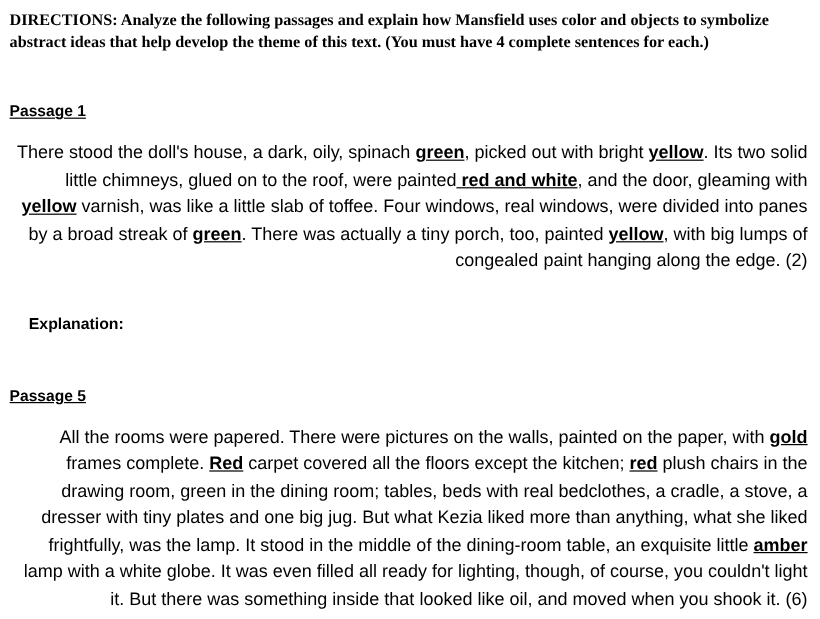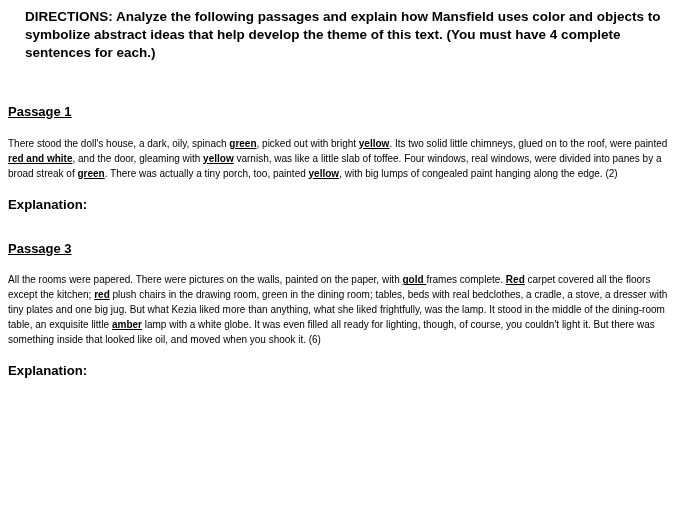--- a/index.html
+++ b/index.html
@@ -18,41 +18,42 @@
   }
   .page {
     padding: 8px 10px 0 8px;
     box-sizing: border-box;
     width: 683px;
   }
   .directions {
     font-weight: bold;
     font-size: 13.5px;
     line-height: 1.35;
-    margin: 0 0 0 17px;
+    margin: 0 0 0 0;
+    font-family: Liberation Serif, serif;
   }
   .spacer-lg { height: 40px; }
   .spacer-md { height: 26px; }
   .spacer-sm { height: 14px; }
   .passage-heading {
     font-weight: bold;
     text-decoration: underline;
     font-size: 13px;
     margin: 0;
   }
   .body-text {
     margin: 0;
-    font-size: 10px;
+    font-size: 15px;
     line-height: 1.5;
-    text-align: left;
+    text-align: right;
   }
   .explanation {
     font-weight: bold;
     font-size: 13.2px;
-    margin: 0;
+    margin: 16px;
   }
   b.u {
     font-weight: bold;
     text-decoration: underline;
   }
 </style>
 </head>
 <body>
 
 <div class="page">
@@ -66,21 +67,21 @@
   <div class="spacer-sm"></div>
 
   <p class="body-text"><span>There stood the doll's house, a dark, oily, spinach </span><b class="u">green</b><span>, picked out with bright </span><b class="u">yellow</b><span>. Its two solid little chimneys, glued on to the roof, were painted</span><b class="u"> red and white</b><span>, and the door, gleaming with </span><b class="u">yellow</b><span> varnish, was like a little slab of toffee. Four windows, real windows, were divided into panes by a broad streak of </span><b class="u">green</b><span>. There was actually a tiny porch, too, painted </span><b class="u">yellow</b><span>, with big lumps of congealed paint hanging along the edge. (2)</span></p>
 
   <div class="spacer-sm"></div>
 
   <p class="explanation">Explanation:</p>
 
   <div class="spacer-md"></div>
 
-  <p class="passage-heading">Passage 3</p>
+  <p class="passage-heading">Passage 5</p>
 
   <div class="spacer-sm"></div>
 
   <p class="body-text"><span>All the rooms were papered. There were pictures on the walls, painted on the paper, with </span><b class="u">gold </b><span>frames complete. </span><b class="u">Red</b><span> carpet covered all the floors except the kitchen; </span><b class="u">red</b><span> plush chairs in the drawing room, green in the dining room; tables, beds with real bedclothes, a cradle, a stove, a dresser with tiny plates and one big jug. But what Kezia liked more than anything, what she liked frightfully, was the lamp. It stood in the middle of the dining-room table, an exquisite little </span><b class="u">amber</b><span> lamp with a white globe. It was even filled all ready for lighting, though, of course, you couldn't light it. But there was something inside that looked like oil, and moved when you shook it. (6)</span></p>
 
   <div class="spacer-sm"></div>
 
   <p class="explanation">Explanation:</p>
 
 </div>

